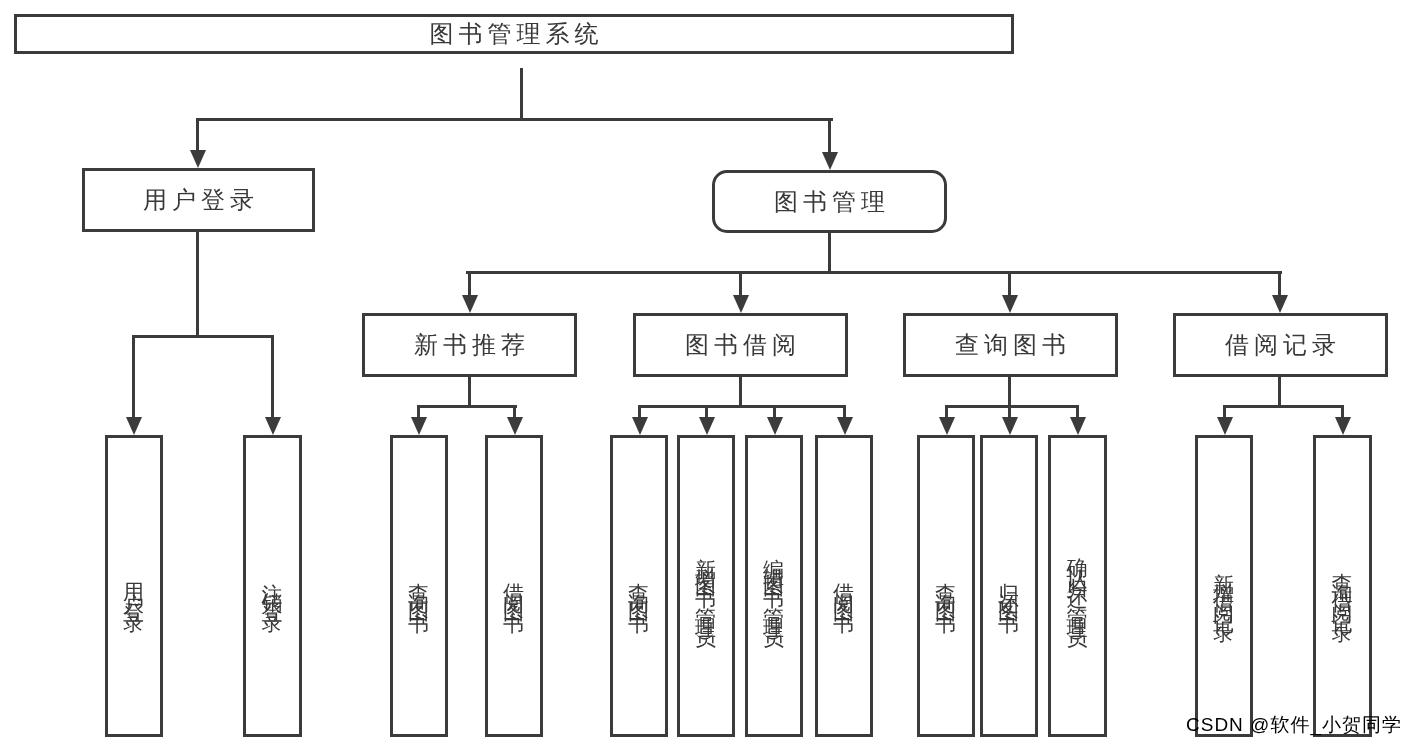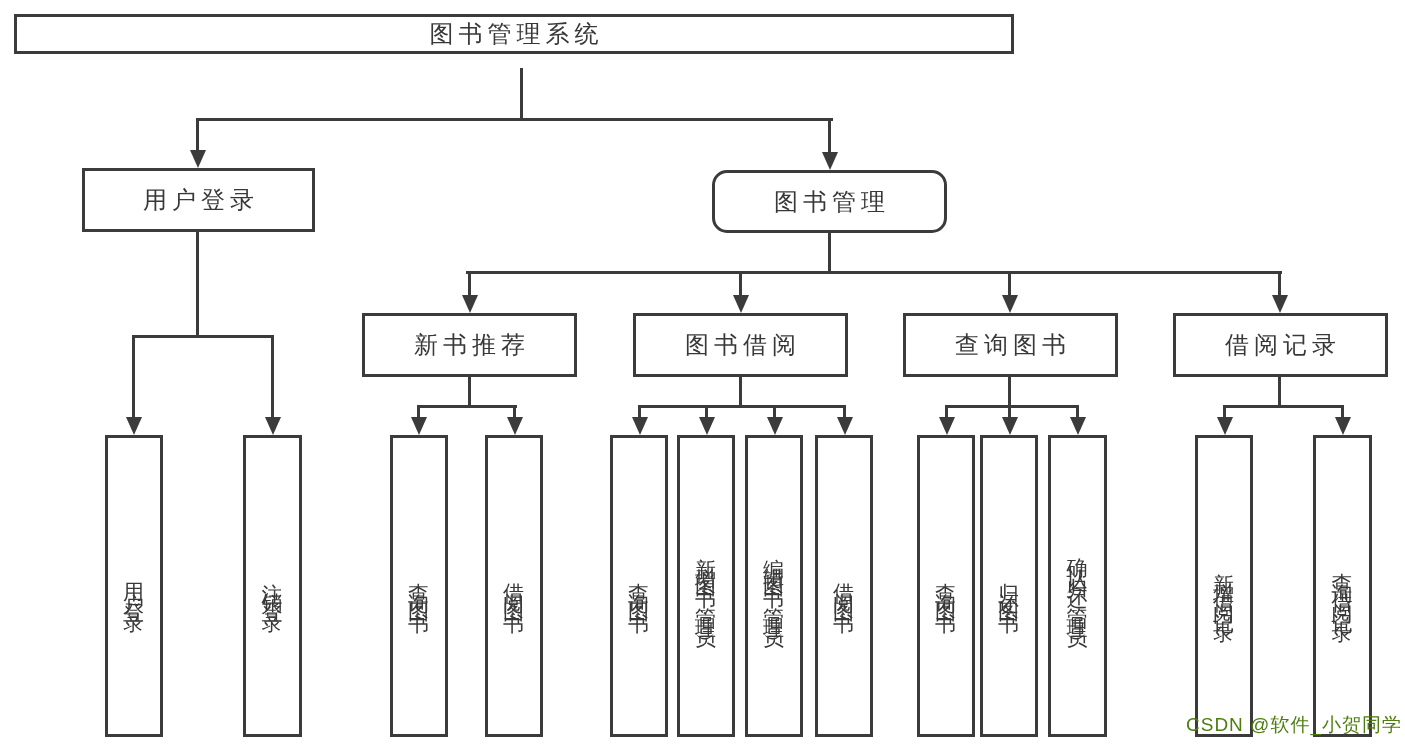--- a/index.html
+++ b/index.html
@@ -44,21 +44,21 @@
     border-left: 8px solid transparent;
     border-right: 8px solid transparent;
     border-top: 18px solid #3b3b3b;
   }
   .watermark {
     position: absolute;
     left: 1186px;
     top: 712px;
     font-size: 19px;
     letter-spacing: 1px;
-    color: #4d7c0f;
+    color: #000000;
     white-space: nowrap;
   }
 </style>
 </head>
 <body>
 
 <div id="canvas">
 
   <div class="box hbox" style="left:14px; top:14px; width:1000px; height:40px;">图书管理系统</div>
 

